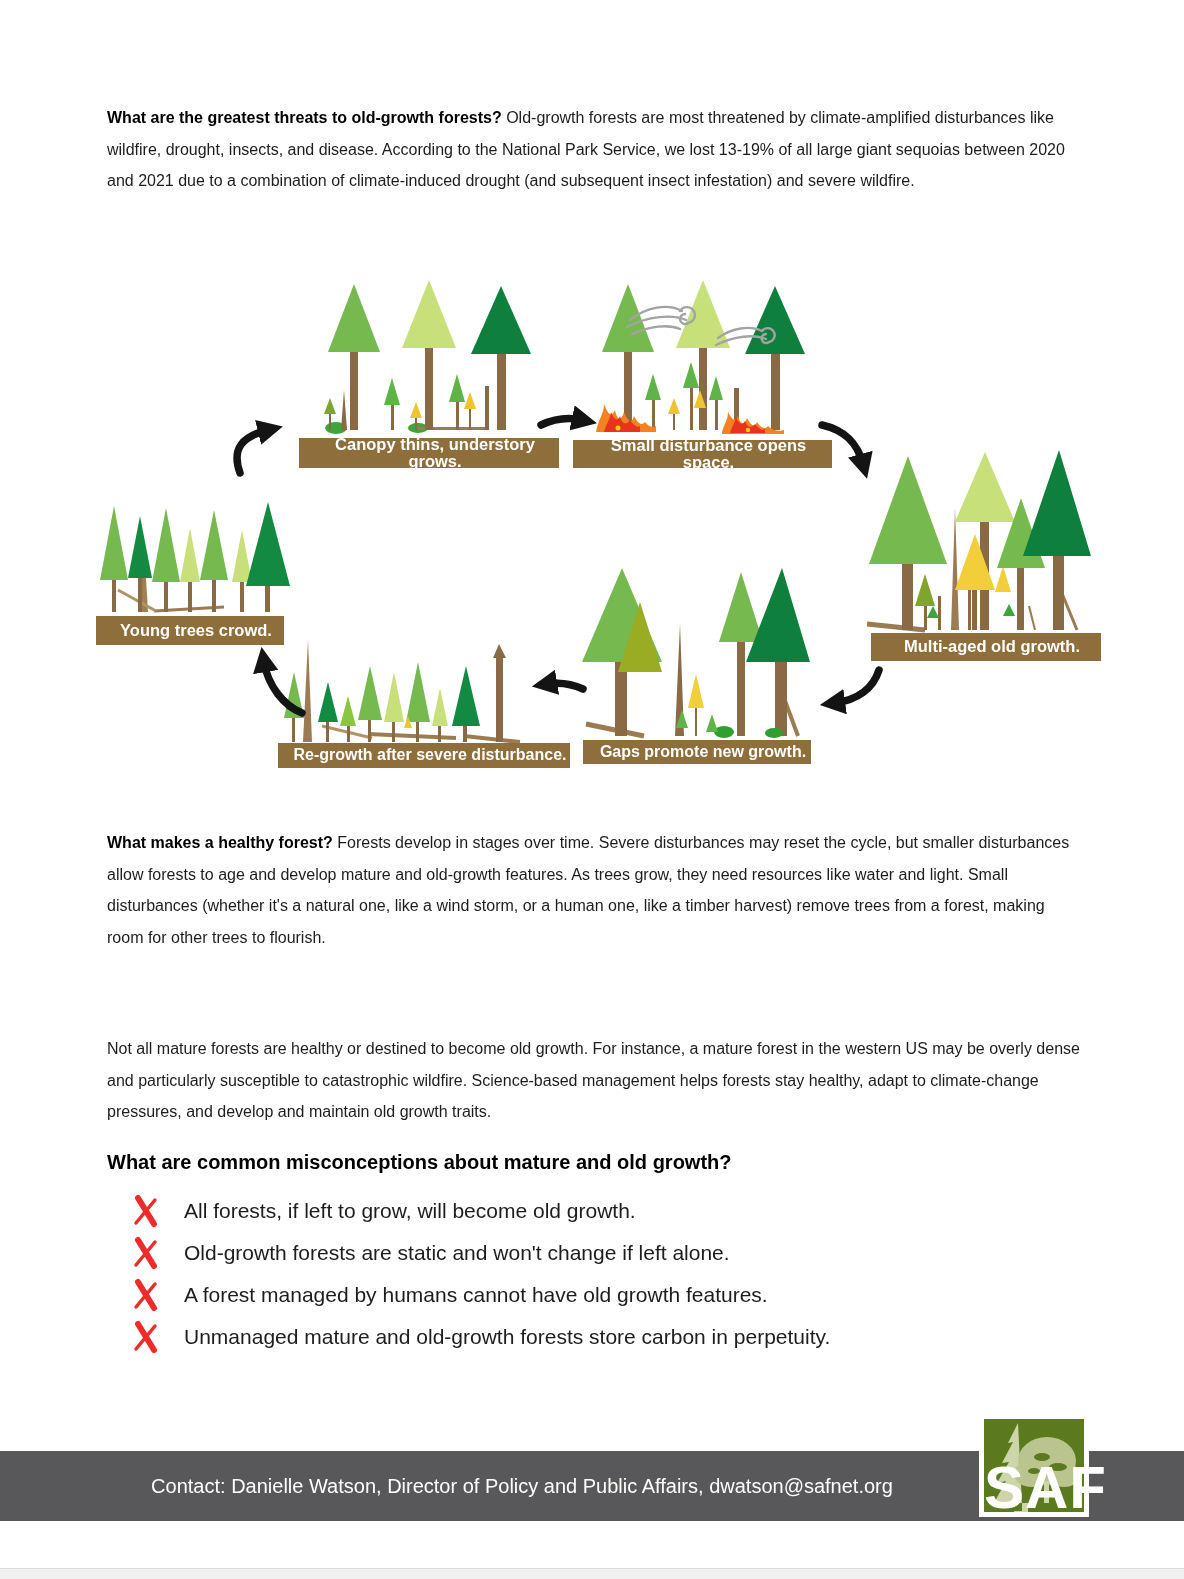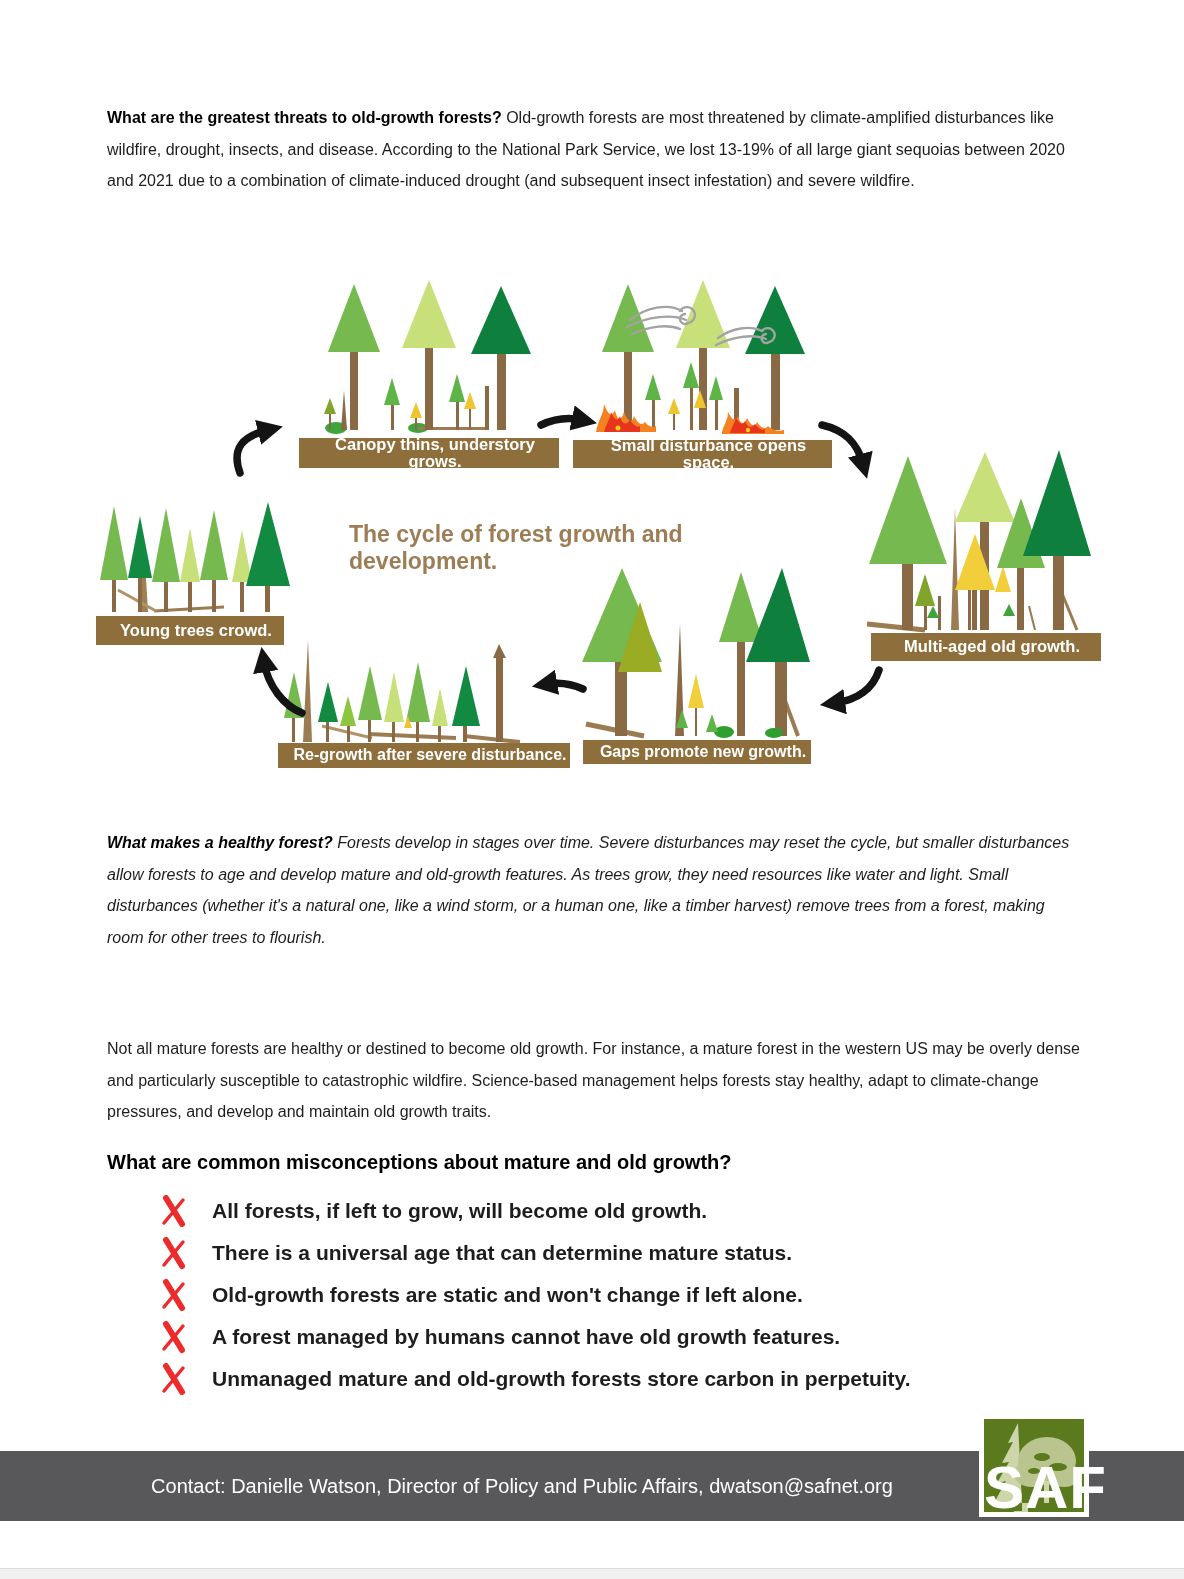--- a/index.html
+++ b/index.html
@@ -1,22 +1,22 @@
 <!DOCTYPE html>
 <html><head>
 <meta charset="utf-8">
 <style>
   html,body{margin:0;padding:0;background:#ffffff;}
   .page{position:relative;width:1184px;height:1579px;background:#ffffff;overflow:hidden;
         font-family:"Liberation Sans",sans-serif;color:#1d1d1d;}
   .para{position:absolute;left:107px;width:975px;font-size:16px;line-height:31.5px;}
   .para b{color:#000;}
-  #p1{top:86px;} #p2{top:811px;font-style:italic;} #p3{top:1017px;}
+  #p1{top:86px;} #p2{top:811px;} #p3{top:1017px;}
   .h-misc{position:absolute;left:107px;top:1151px;width:975px;font-size:20px;font-weight:bold;color:#000;}
-  .misc-list{position:absolute;left:160px;top:1190px;width:940px;font-weight:bold;}
+  .misc-list{position:absolute;left:132px;top:1190px;width:940px;}
   .misc-item{display:flex;align-items:center;height:42px;}
   .misc-item .xwrap{width:28px;height:34px;flex:0 0 28px;margin-right:24px;}
   .misc-item .mtext{font-size:21px;}
 
   
   .stage-art{position:absolute;}
   .stage-label{position:absolute;background:#8e6e3b;color:#fff;font-weight:bold;font-size:16.5px;
                display:flex;align-items:center;justify-content:center;text-align:center;line-height:1.05;padding-left:12px;}
   #lbl-canopy{left:299px;top:438px;width:248px;height:30px;}
   #lbl-small{left:573px;top:440px;width:247px;height:28px;}
@@ -46,21 +46,20 @@
   .page-edge{position:absolute;left:0;top:1568px;width:1184px;height:11px;background:#f1f1f2;
              border-top:1px solid #dcdcdc;box-sizing:border-box;}
 </style>
 </head>
 <body>
 
 <div class="page">
 
   <p class="para" id="p1"><b>What are the greatest threats to old-growth forests?</b> <span>Old-growth forests are most threatened by climate-amplified disturbances like wildfire, drought, insects, and disease. According to the National Park Service, we lost 13-19% of all large giant sequoias between 2020 and 2021 due to a combination of climate-induced drought (and subsequent insect infestation) and severe wildfire.</span></p>
 
-  <div class="cycle-title">The cycle of forest growth and development.</div>
 
   <svg class="stage-art" id="art-canopy" width="245" height="162">
     <ellipse cx="38" cy="150" rx="11" ry="6" fill="#3da53c"></ellipse>
     <ellipse cx="120" cy="150" rx="10" ry="5" fill="#3da53c"></ellipse>
     <rect x="120" y="149" width="70" height="3" fill="#9b7b52"></rect>
     <polygon points="46,112 43,152 49,152" fill="#8a6a44"></polygon>
     <rect x="187" y="108" width="4" height="44" fill="#8a6a44"></rect>
     <rect x="52" y="70" width="8" height="82" fill="#8a6a44"></rect>
     <polygon points="56,6 30,74 82,74" fill="#76b94e"></polygon>
     <rect x="127" y="68" width="8" height="84" fill="#8a6a44"></rect>
@@ -247,29 +246,20 @@
         </svg>
       <span class="mtext">All forests, if left to grow, will become old growth.</span>
     </div>
     <div class="misc-item">
       <svg class="xwrap" viewBox="0 0 28 34">
           <g stroke="#ee2b2b" stroke-linecap="round" fill="none">
             <path d="M6,4 L22,30" stroke-width="6"></path>
             <path d="M23,6 L4,29" stroke-width="3.5"></path>
           </g>
         </svg>
-      <span class="mtext">There is a universal age that can determine mature status.</span>
-    </div>
-    <div class="misc-item">
-      <svg class="xwrap" viewBox="0 0 28 34">
-          <g stroke="#ee2b2b" stroke-linecap="round" fill="none">
-            <path d="M6,4 L22,30" stroke-width="6"></path>
-            <path d="M23,6 L4,29" stroke-width="3.5"></path>
-          </g>
-        </svg>
       <span class="mtext">Old-growth forests are static and won't change if left alone.</span>
     </div>
     <div class="misc-item">
       <svg class="xwrap" viewBox="0 0 28 34">
           <g stroke="#ee2b2b" stroke-linecap="round" fill="none">
             <path d="M6,4 L22,30" stroke-width="6"></path>
             <path d="M23,6 L4,29" stroke-width="3.5"></path>
           </g>
         </svg>
       <span class="mtext">A forest managed by humans cannot have old growth features.</span>

